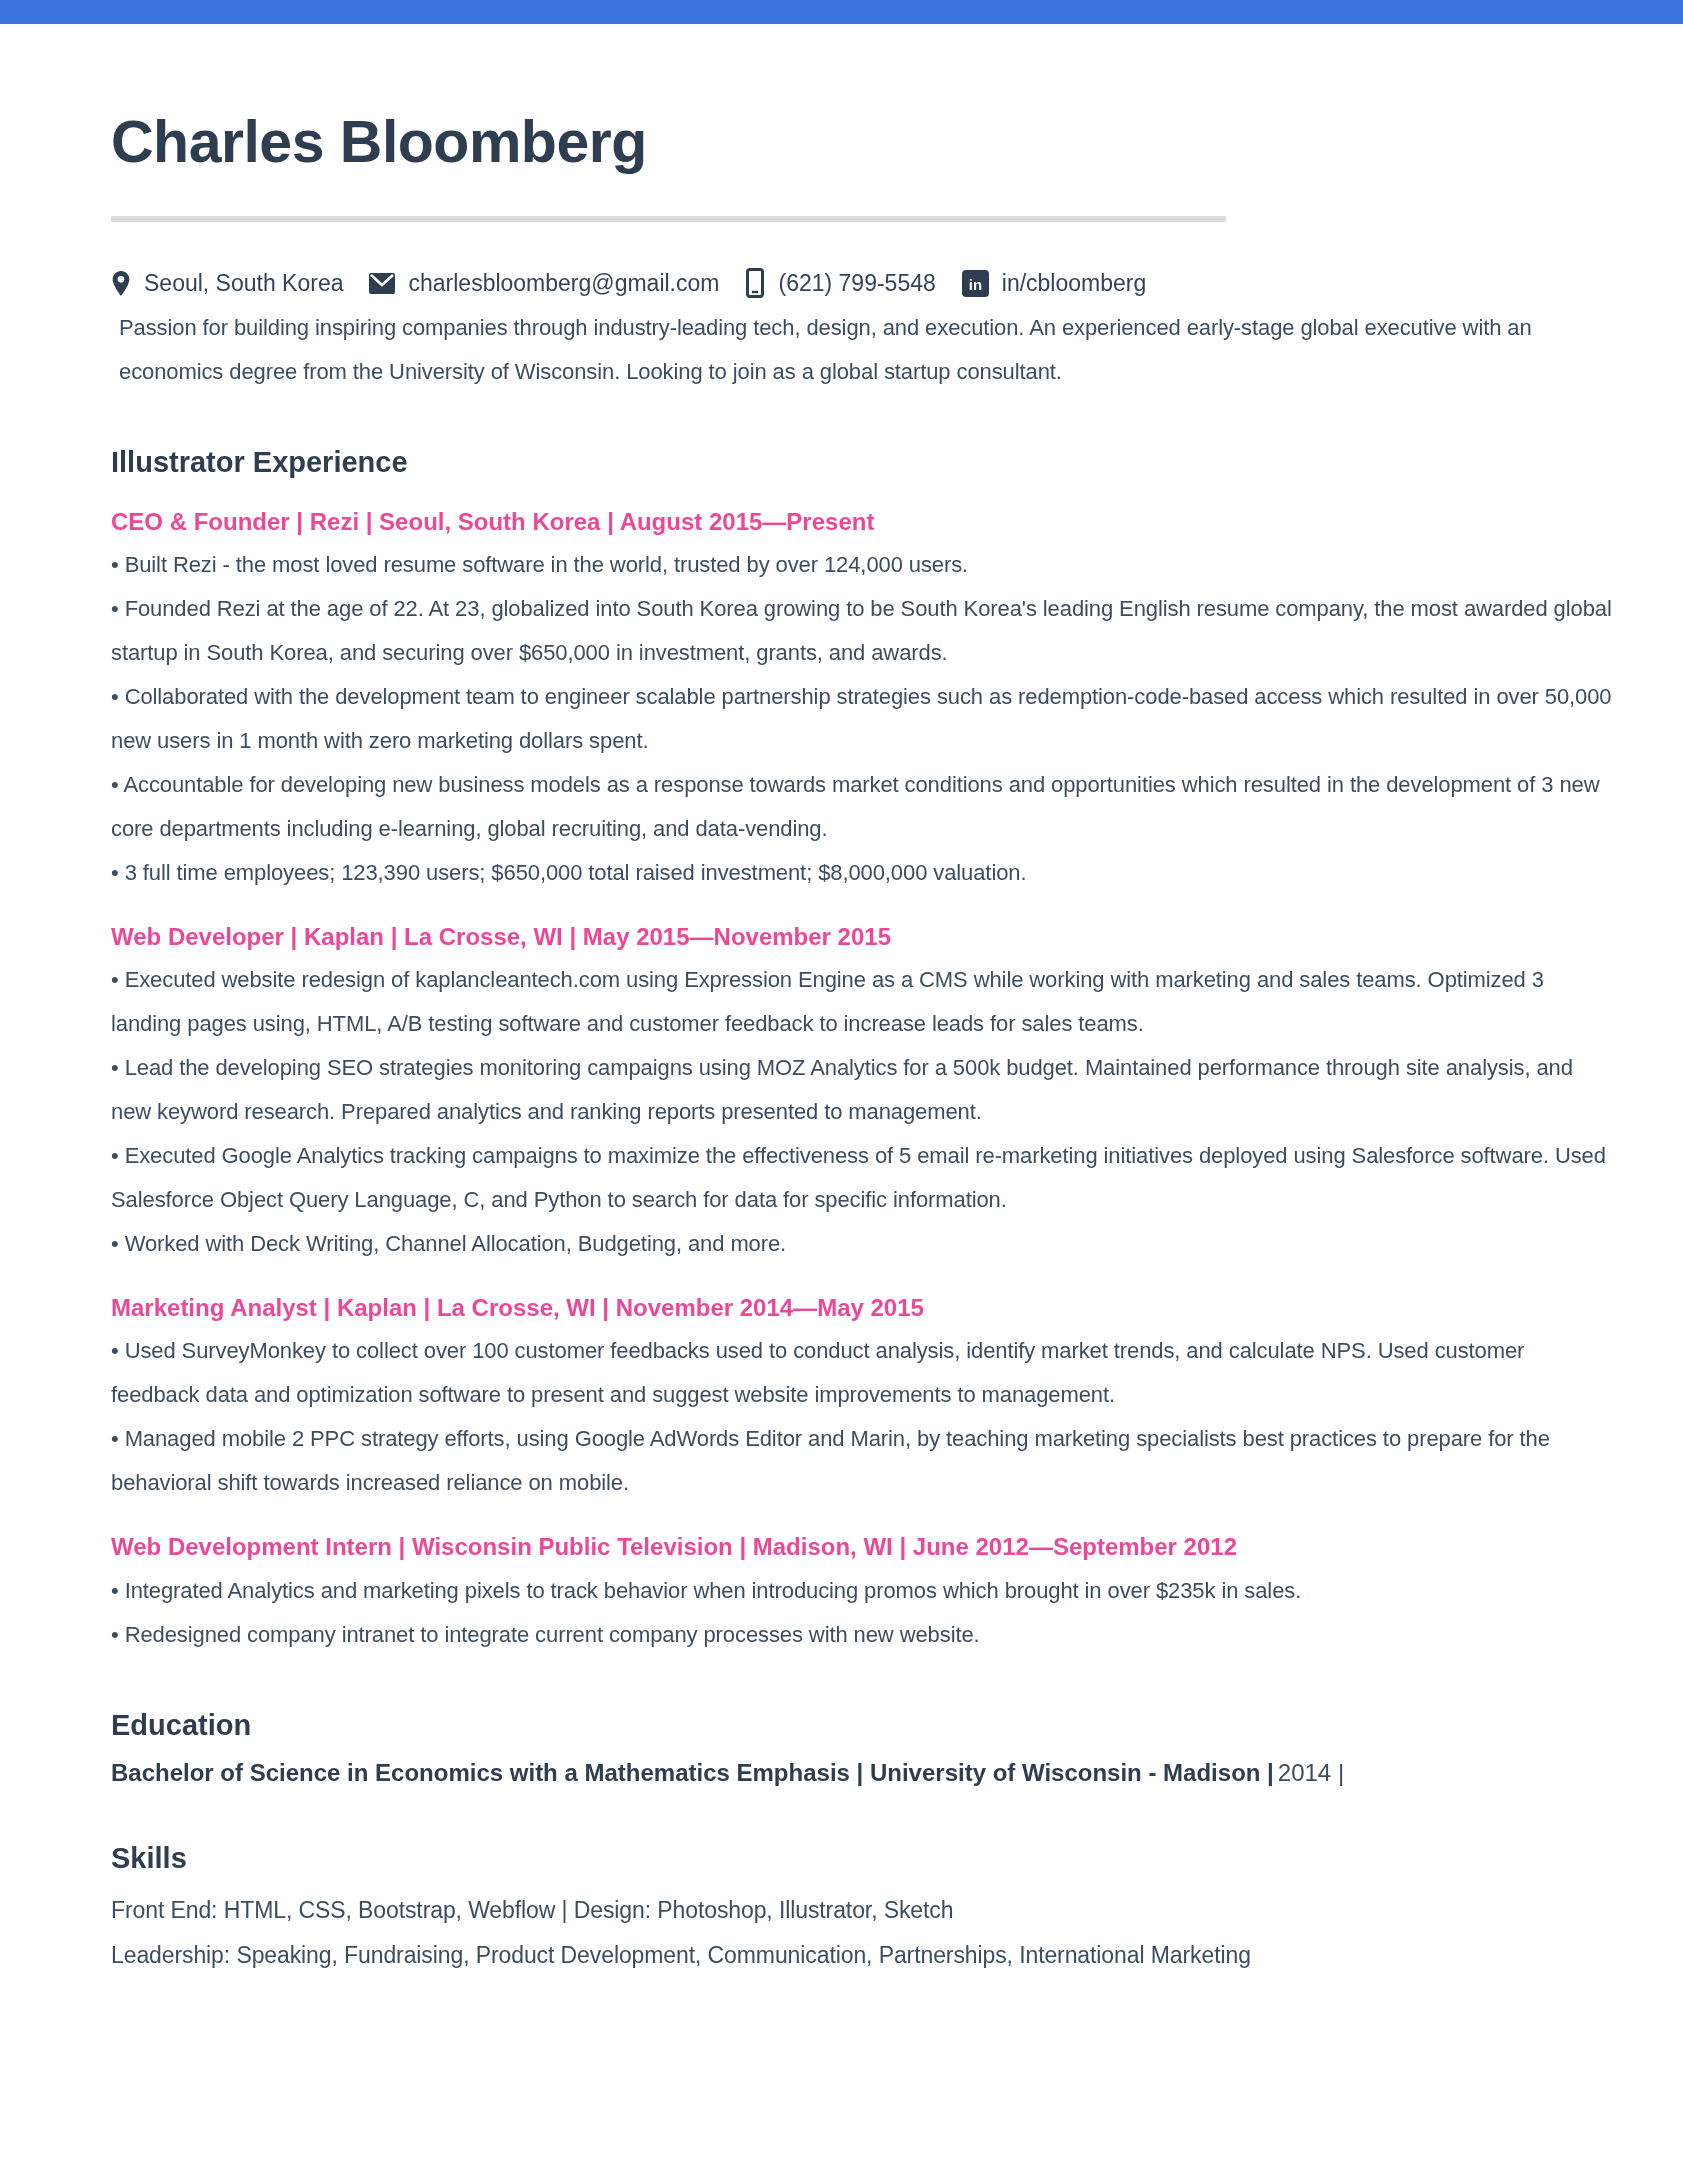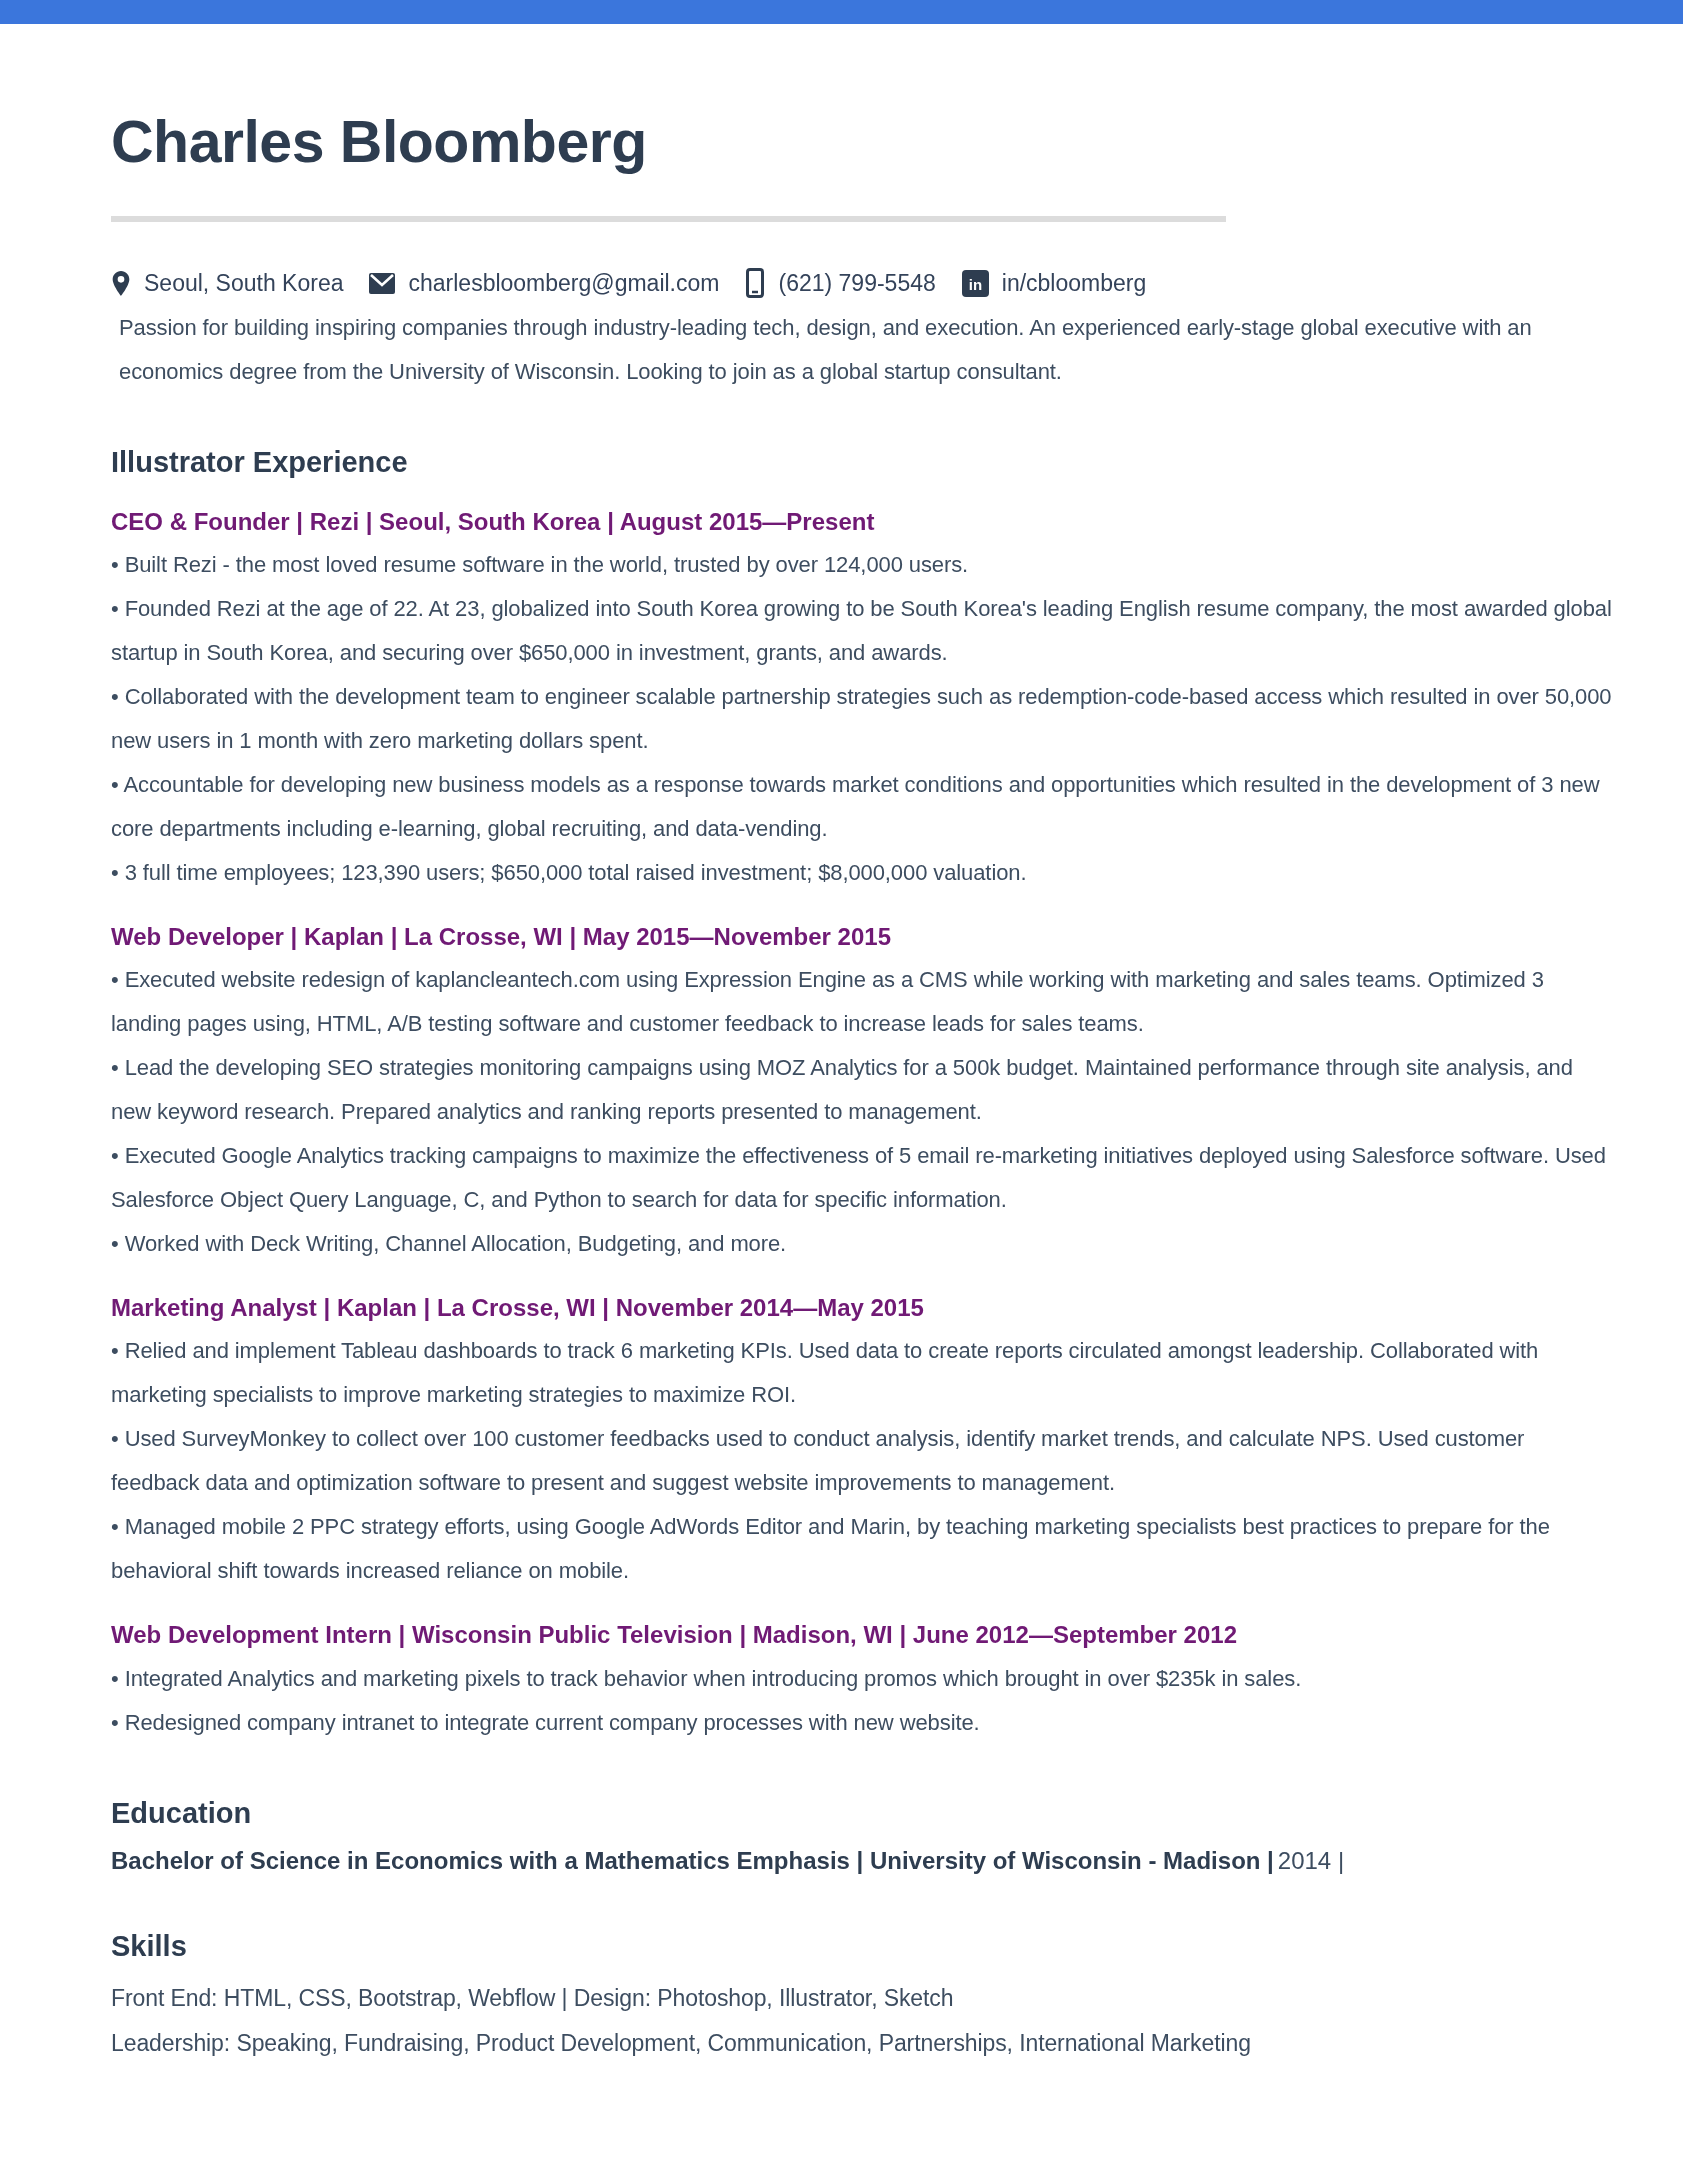--- a/index.html
+++ b/index.html
@@ -52,21 +52,21 @@
   .body-text {
     font-size: 22px;
     line-height: 44px;
     letter-spacing: -0.1px;
     margin: 8px;
   }
   .job { margin-top: 26px; }
   .job-heading {
     font-size: 24px;
     font-weight: bold;
-    color: #701a75;
+    color: #ec4899;
     line-height: 1.3;
     margin: 0 0 6px 0;
   }
   .bullet {
     font-size: 22px;
     line-height: 44px;
     letter-spacing: -0.1px;
   }
   .bullet::before { content: "• "; }
   .edu-line {
@@ -149,21 +149,20 @@
   <div class="job">
     <div class="job-heading">Web Developer | Kaplan | La Crosse, WI | May 2015—November 2015</div>
     <div class="bullet">Executed website redesign of kaplancleantech.com using Expression Engine as a CMS while working with marketing and sales teams. Optimized 3 landing pages using, HTML, A/B testing software and customer feedback to increase leads for sales teams.</div>
     <div class="bullet">Lead the developing SEO strategies monitoring campaigns using MOZ Analytics for a 500k budget. Maintained performance through site analysis, and new keyword research. Prepared analytics and ranking reports presented to management.</div>
     <div class="bullet">Executed Google Analytics tracking campaigns to maximize the effectiveness of 5 email re-marketing initiatives deployed using Salesforce software. Used Salesforce Object Query Language, C, and Python to search for data for specific information.</div>
     <div class="bullet">Worked with Deck Writing, Channel Allocation, Budgeting, and more.</div>
   </div>
 
   <div class="job">
     <div class="job-heading">Marketing Analyst | Kaplan | La Crosse, WI | November 2014—May 2015</div>
-    <div class="bullet">Relied and implement Tableau dashboards to track 6 marketing KPIs. Used data to create reports circulated amongst leadership. Collaborated with marketing specialists to improve marketing strategies to maximize ROI.</div>
     <div class="bullet">Used SurveyMonkey to collect over 100 customer feedbacks used to conduct analysis, identify market trends, and calculate NPS. Used customer feedback data and optimization software to present and suggest website improvements to management.</div>
     <div class="bullet">Managed mobile 2 PPC strategy efforts, using Google AdWords Editor and Marin, by teaching marketing specialists best practices to prepare for the behavioral shift towards increased reliance on mobile.</div>
   </div>
 
   <div class="job">
     <div class="job-heading">Web Development Intern | Wisconsin Public Television | Madison, WI | June 2012—September 2012</div>
     <div class="bullet">Integrated Analytics and marketing pixels to track behavior when introducing promos which brought in over $235k in sales.</div>
     <div class="bullet">Redesigned company intranet to integrate current company processes with new website.</div>
   </div>
 

